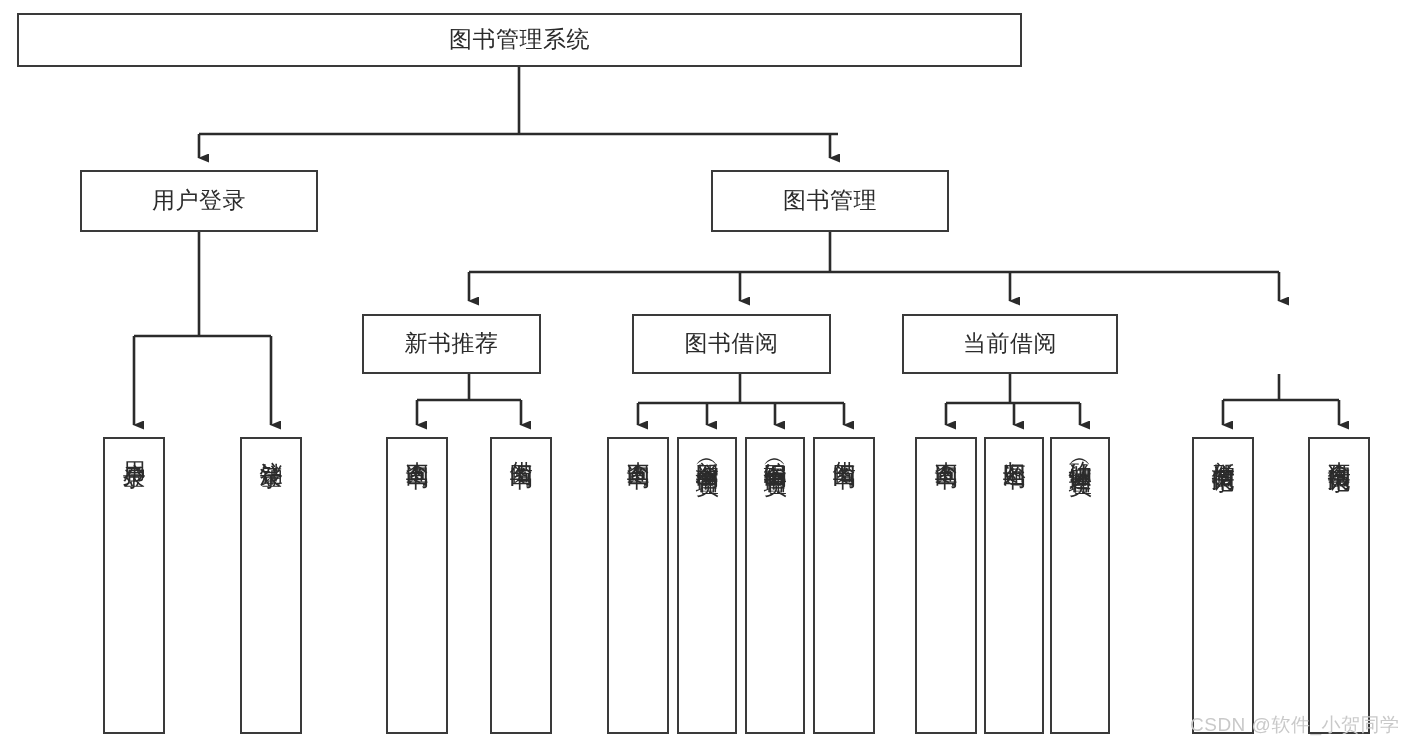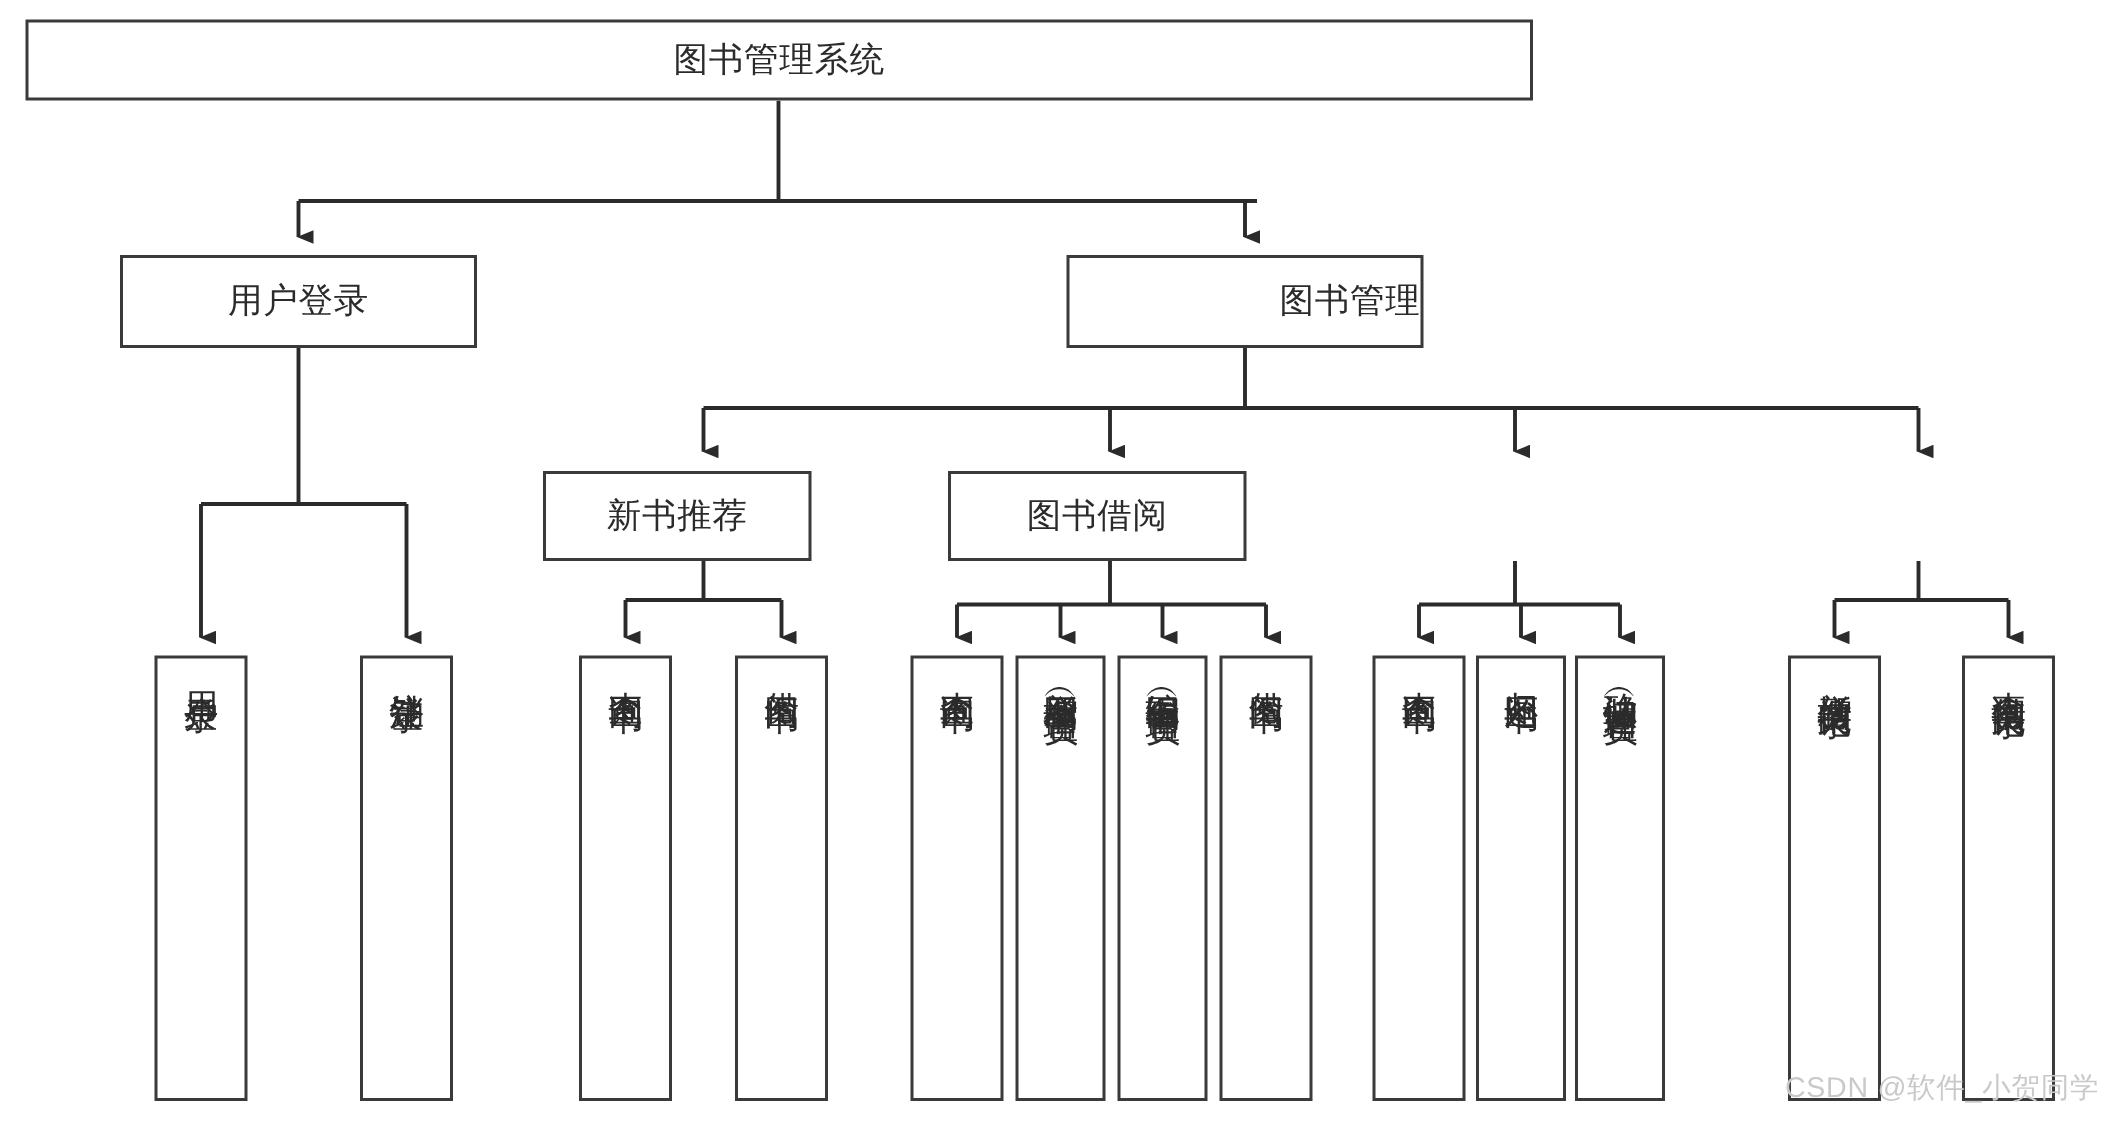--- a/index.html
+++ b/index.html
@@ -128,32 +128,35 @@
   </svg>
 
   <div class="node horizontal" style="left:17px; top:13px; width:1005px; height:54px;">
     <span class="node-label">图书管理系统</span>
   </div>
 
   <div class="node horizontal" style="left:80px; top:170px; width:238px; height:62px;">
     <span class="node-label">用户登录</span>
   </div>
 
-  <div class="node horizontal" style="left:711px; top:170px; width:238px; height:62px;justify-content:flex-end;">
+  <div class="node horizontal" style="left:711px; top:170px; width:238px; height:62px;">
     <span class="node-label">图书管理</span>
   </div>
 
   <div class="node horizontal" style="left:362px; top:314px; width:179px; height:60px;">
     <span class="node-label">新书推荐</span>
   </div>
 
   <div class="node horizontal" style="left:632px; top:314px; width:199px; height:60px;">
     <span class="node-label">图书借阅</span>
   </div>
 
+  <div class="node horizontal" style="left:902px; top:314px; width:216px; height:60px;">
+    <span class="node-label">当前借阅</span>
+  </div>
 
 
   <div class="node vertical" style="left:103px; top:437px; width:62px; height:297px;">
     <span class="node-label">用户登录</span>
   </div>
 
   <div class="node vertical" style="left:240px; top:437px; width:62px; height:297px;">
     <span class="node-label">注销登录</span>
   </div>
 

